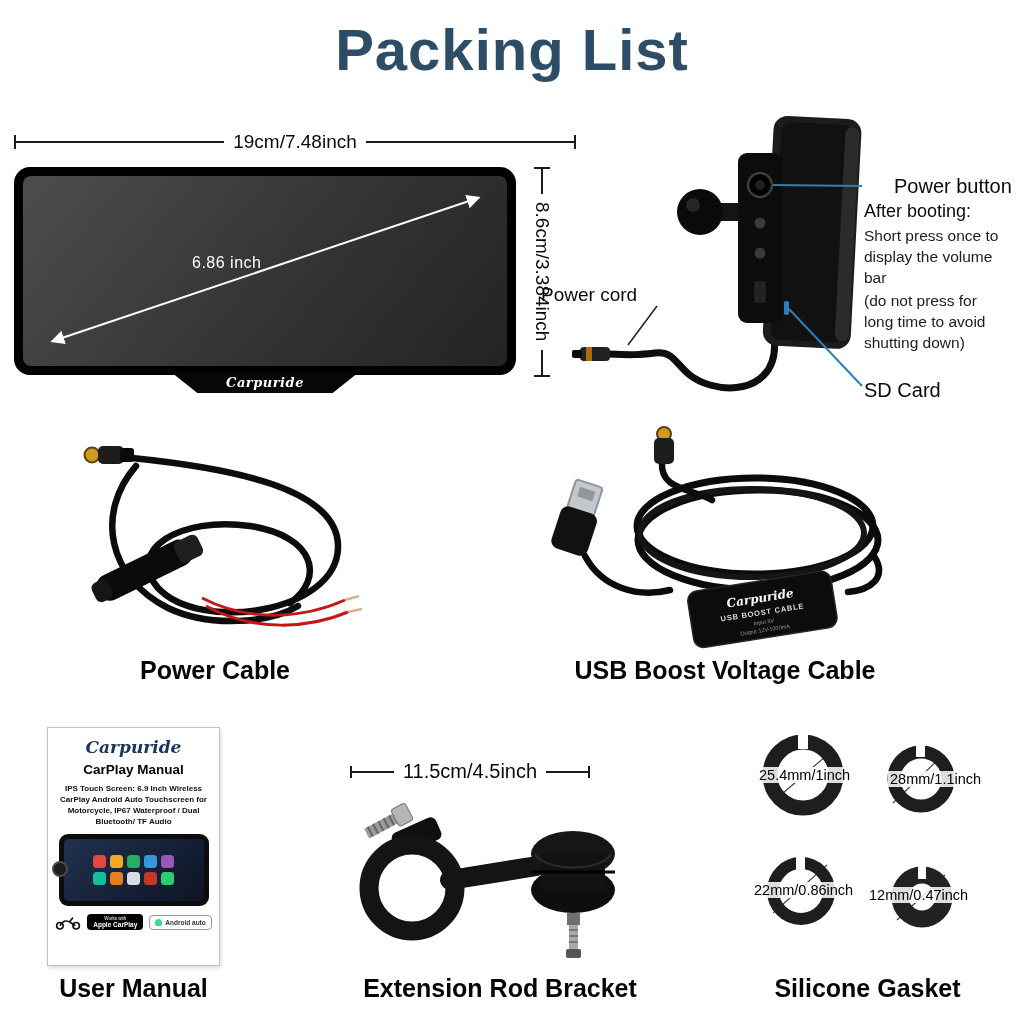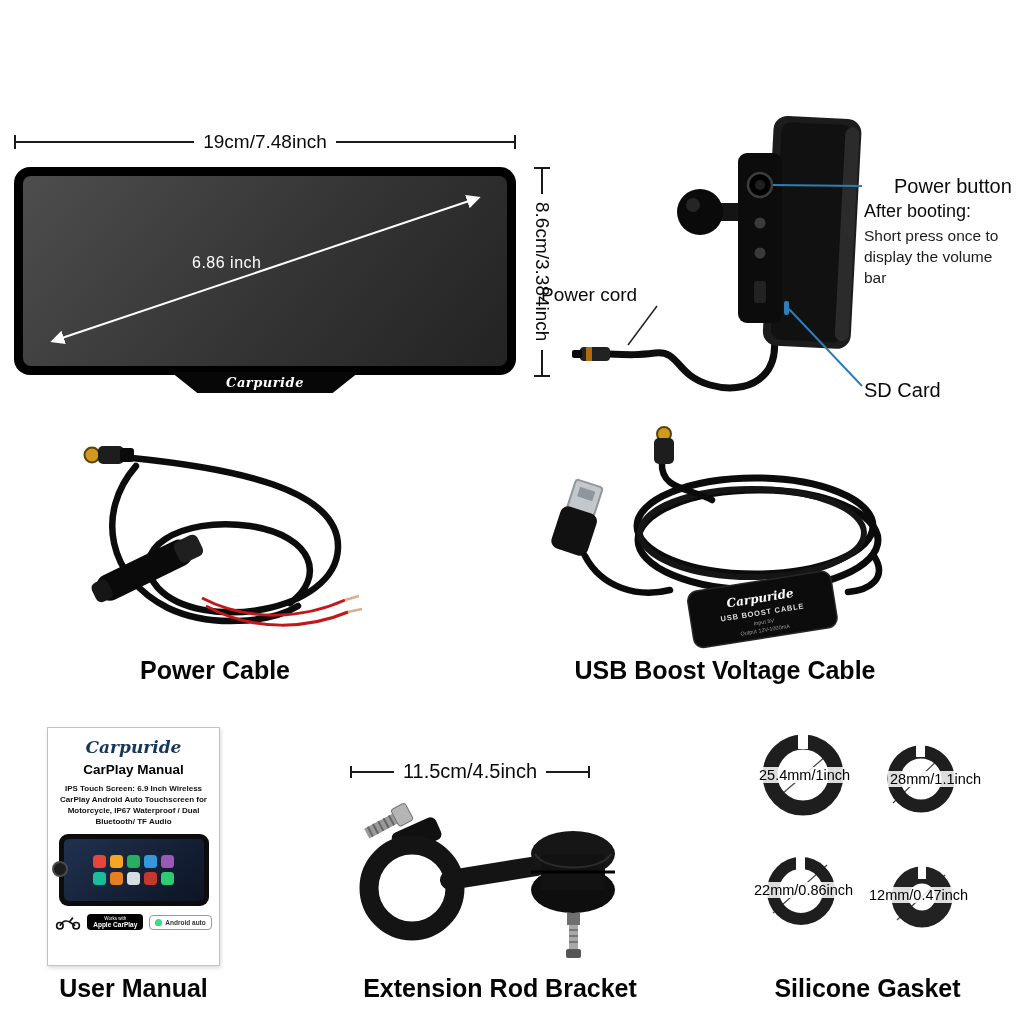--- a/index.html
+++ b/index.html
@@ -93,22 +93,23 @@
   .badge-aa { background:#fff; border:1px solid #999; border-radius:4px; padding:3px 5px;
     display:flex; align-items:center; gap:3px; }
   .badge-aa .dot { width:7px; height:7px; border-radius:50% 50% 2px 2px; background:#3ddc84; }
   .badge-aa .t { font-size:6.5px; font-weight:bold; color:#333; white-space:nowrap; }
 </style>
 </head>
 <body>
 
 <div class="canvas">
 
-
-  <div class="abs dim-h" style="left:14px; top:131px; width:502px;">
+  <div class="abs title">Packing List</div>
+
+  <div class="abs dim-h" style="left:14px; top:131px; width:562px;">
     <span class="tick"></span>
     <span class="seg"></span>
     <span class="lbl">19cm/7.48inch</span>
     <span class="seg"></span>
     <span class="tick"></span>
   </div>
 
   <div class="abs device">
     <div class="screen"></div>
     <div class="abs device-tab" style="position:absolute;">
@@ -155,20 +156,21 @@
     <rect x="244" y="206" width="5" height="14" rx="2" fill="#2e7fb5"></rect>
     <line x1="233" y1="90" x2="322" y2="91" stroke="#2e7fb5" stroke-width="2"></line>
     <line x1="249" y1="214" x2="322" y2="291" stroke="#2e7fb5" stroke-width="2"></line>
     <line x1="117" y1="211" x2="88" y2="250" stroke="#222" stroke-width="1.5"></line>
   </svg>
 
   <div class="abs ann ann-big" style="left:541px; top:284px; font-size:19px;">Power cord</div>
   <div class="abs ann ann-big" style="left:864px; top:175px;margin-left:30px;">Power button</div>
   <div class="abs ann ann-mid" style="left:864px; top:201px;">After booting:</div>
   <div class="abs ann ann-small" style="left:864px; top:225px; width:136px;">Short press once to display the volume bar</div>
+  <div class="abs ann ann-small" style="left:864px; top:290px; width:146px;">(do not press for long time to avoid shutting down)</div>
   <div class="abs ann ann-big" style="left:864px; top:379px;">SD Card</div>
 
   <svg class="abs pcable" viewBox="0 0 350 230">
     <path d="M 92,30 C 190,40 300,60 298,120 C 296,185 160,205 118,160 C 85,122 140,88 210,98 C 275,108 285,150 250,175" stroke="#0c0c0c" stroke-width="6.5" fill="none" stroke-linecap="round"></path>
     <path d="M 96,38 C 55,85 68,150 128,180 C 170,200 230,195 258,178" stroke="#0c0c0c" stroke-width="6.5" fill="none" stroke-linecap="round"></path>
     <circle cx="52" cy="27" r="7.5" fill="#cf9a1e" stroke="#5a4408" stroke-width="2"></circle>
     <rect x="58" y="18" width="26" height="18" rx="5" fill="#1d1d1d"></rect>
     <rect x="80" y="20" width="14" height="14" rx="3" fill="#0a0a0a"></rect>
     <g transform="rotate(-26 110 140)">
       <rect x="52" y="126" width="104" height="27" rx="13" fill="#0a0a0a"></rect>

